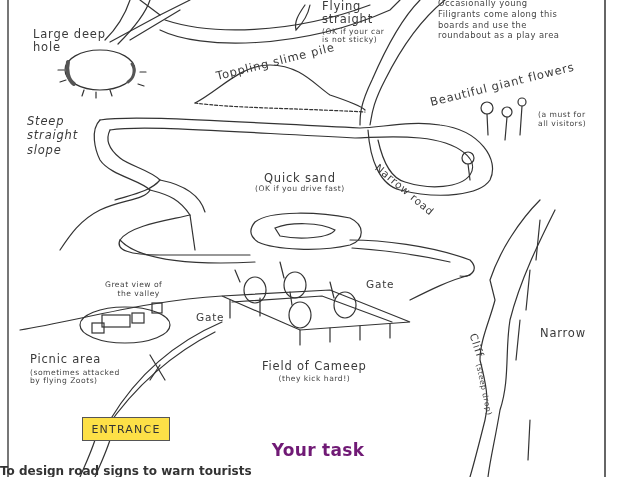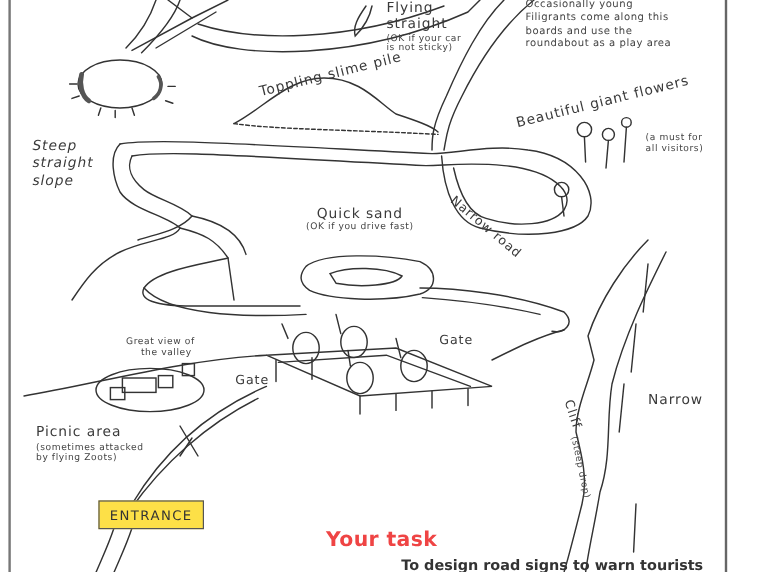--- a/index.html
+++ b/index.html
@@ -6,22 +6,22 @@
   body{width:636px;height:477px;position:relative;overflow:hidden;font-family:"DejaVu Sans",sans-serif;color:#333;}
   .page{position:absolute;left:0;top:0;width:636px;height:477px;background:#fff;}
   .border-left{position:absolute;left:7px;top:0;width:2px;height:477px;background:#777;}
   .border-right{position:absolute;left:604px;top:0;width:2px;height:477px;background:#666;}
   svg.map{position:absolute;left:0;top:0;}
   .lbl{position:absolute;font-family:"DejaVu Sans",sans-serif;color:#3a3a3a;white-space:nowrap;line-height:1.12;}
   .lg{font-size:11.5px;letter-spacing:0.8px;}
   .sm{font-size:7.6px;letter-spacing:0.5px;color:#444;}
   .note{font-size:8.4px;letter-spacing:0.45px;color:#444;line-height:1.28;}
   .entrance{position:absolute;left:82px;top:417px;width:86px;height:22px;border:1px solid #555;background:#fde047;font-size:11px;letter-spacing:1.2px;display:flex;align-items:center;justify-content:center;color:#333;}
-  .task-title{position:absolute;left:0;width:636px;top:440px;text-align:center;font-size:17px;font-weight:bold;color:#ef4444;letter-spacing:0.3px;}
-  .task-sub{position:absolute;left:0;width:586px;top:464px;text-align:right;font-size:12px;font-weight:bold;color:#333;}
+  .task-title{position:absolute;left:0;width:636px;top:440px;text-align:center;font-size:17px;font-weight:bold;color:#701a75;letter-spacing:0.3px;}
+  .task-sub{position:absolute;left:0;width:586px;top:464px;text-align:left;font-size:12px;font-weight:bold;color:#333;}
 </style>
 </head>
 <body>
 
 <div class="page">
   <div class="border-left"></div>
   <div class="border-right"></div>
 
   <svg class="map" width="636" height="477" viewBox="0 0 636 477" fill="none" stroke="#333" stroke-width="1.2" stroke-linecap="round">
 
@@ -112,20 +112,24 @@
       <rect x="152" y="303" width="10" height="10"></rect>
     </g>
 
     <g>
       <path d="M540 200 C 520 220 500 250 490 280 L 495 300 C 490 320 480 340 480 360 C 485 380 490 400 485 420 C 480 440 475 460 470 477"></path>
       <path d="M555 210 C 540 240 520 280 510 320 C 505 350 510 380 500 410 C 495 440 490 460 488 477"></path>
       <path d="M540 220 L 536 260 M 530 270 L 526 310 M 520 320 L 516 360 M 530 420 L 528 460"></path>
     </g>
   </svg>
 
+  <div class="lbl lg" style="left:33px;top:28px;">
+    <div>Large deep</div>
+    <div>hole</div>
+  </div>
 
   <div class="lbl" style="left:322px;top:0px;">
     <div class="lg">Flying</div>
     <div class="lg">straight</div>
     <div class="sm" style="margin-top:2px">(OK if your car</div>
     <div class="sm">is not sticky)</div>
   </div>
 
   <div class="lbl note" style="left:438px;top:-2px;">
     <div>Occasionally young</div>
@@ -162,20 +166,24 @@
 
   <div class="lbl lg" style="left:196px;top:312px;font-size:10.5px;">Gate</div>
   <div class="lbl lg" style="left:366px;top:279px;font-size:10.5px;">Gate</div>
 
   <div class="lbl" style="left:30px;top:353px;">
     <div class="lg">Picnic area</div>
     <div class="sm" style="margin-top:3px">(sometimes attacked</div>
     <div class="sm">by flying Zoots)</div>
   </div>
 
+  <div class="lbl" style="left:262px;top:360px;text-align:center;">
+    <div class="lg">Field of Cameep</div>
+    <div class="sm" style="margin-top:2px">(they kick hard!)</div>
+  </div>
 
   <div class="lbl lg" style="left:478px;top:332px;transform:rotate(72deg);transform-origin:left top;font-size:10.5px;">Cliff</div>
   <div class="lbl sm" style="left:482px;top:363px;transform:rotate(78deg);transform-origin:left top;">(steep drop)</div>
 
   <div class="lbl lg" style="left:540px;top:327px;">Narrow</div>
 
   <div class="entrance">ENTRANCE</div>
 
   <div class="task-title">Your task</div>
   <div class="task-sub">To design road signs to warn tourists</div>

